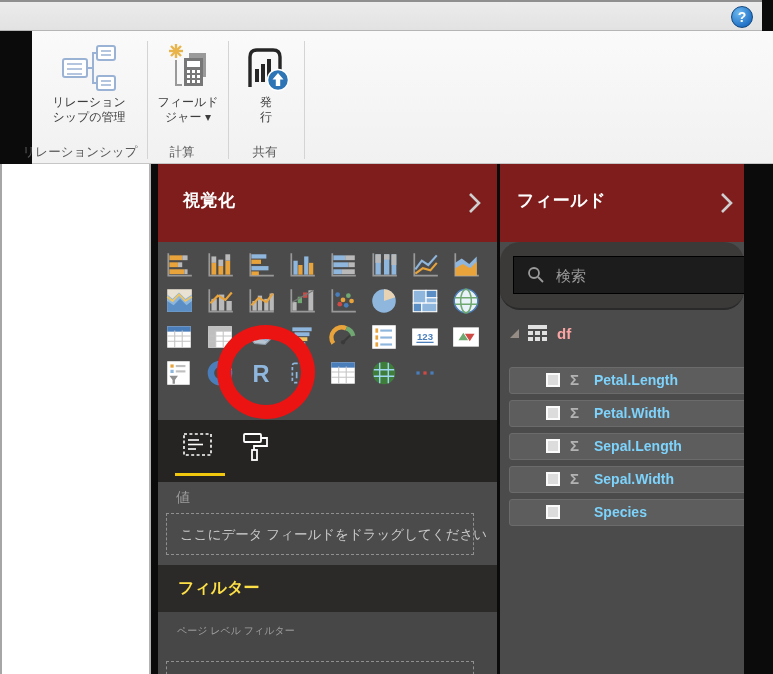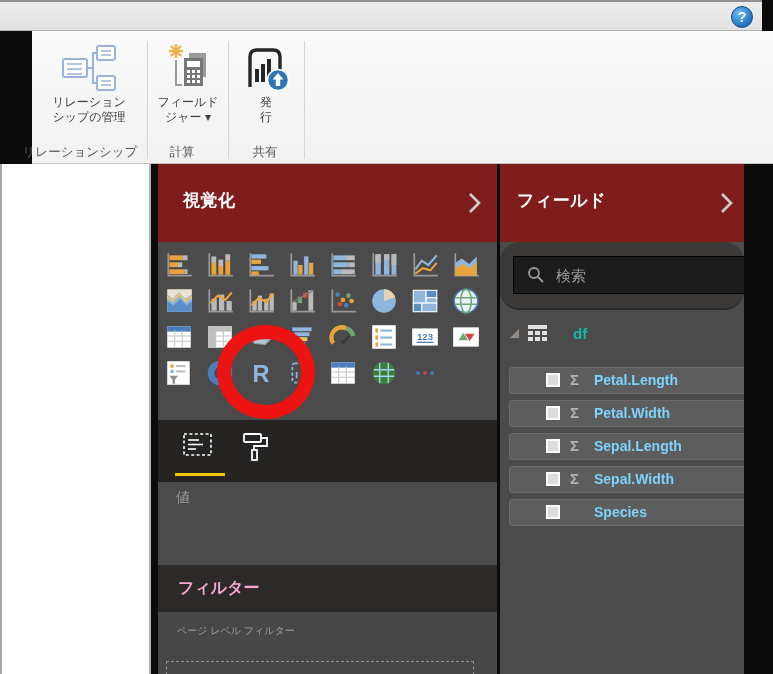--- a/index.html
+++ b/index.html
@@ -42,40 +42,40 @@
     grid-template-columns:repeat(8,30px);grid-auto-rows:30px;column-gap:11px;row-gap:6px;}
   .vis-icon{width:30px;height:30px;cursor:pointer;}
   #viz-tabbar{position:absolute;left:0;top:256px;width:100%;height:62px;background:#252423;}
   .viz-tab{position:absolute;top:11px;cursor:pointer;}
   #tab-underline{position:absolute;left:17px;top:53px;width:50px;height:3px;background:#f2c80f;}
   #values-section{position:absolute;left:0;top:318px;width:100%;height:83px;}
   #values-label{position:absolute;left:18px;top:7px;font-size:14px;color:#9e9e9e;}
   #drop-zone{left:8px;top:31px;width:308px;height:42px;}
   #drop-zone span{position:absolute;left:13px;top:12px;font-size:13.5px;color:#c9c9c9;white-space:nowrap;}
   #filter-header{position:absolute;left:0;top:401px;width:100%;height:47px;background:#2b2a29;}
-  #filter-title{position:absolute;left:20px;top:13px;color:#f9a8d4;font-size:16px;font-weight:600;}
+  #filter-title{position:absolute;left:20px;top:13px;color:#fde047;font-size:16px;font-weight:600;}
   #filter-body{position:absolute;left:0;top:448px;width:100%;height:62px;background:#474747;}
   #page-filter-label{position:absolute;left:19px;top:12px;font-size:10px;color:#9e9e9e;}
   #page-filter-drop{left:8px;top:49px;width:308px;height:30px;}
 
   
   #fields-panel{left:500px;width:244px;}
   #search-strip{position:absolute;left:0;top:78px;width:100%;height:68px;background:#3b3a39;
     border-bottom:2px solid #2a2a2a;border-radius:20px;}
   #search-box{position:absolute;left:13px;top:14px;width:234px;height:38px;background:#1c1c1c;
     border:1px solid #000;}
   #search-box svg{position:absolute;left:13px;top:9px;}
   #search-input{position:absolute;left:40px;top:0;width:190px;height:36px;background:transparent;
     border:none;outline:none;color:#ccc;font-size:15px;}
   #search-input::placeholder{color:#9a9a9a;}
   #field-list{position:absolute;left:0;top:146px;width:100%;height:364px;}
   #table-row{position:absolute;left:0;top:12px;width:100%;height:26px;cursor:pointer;}
   #table-row .tri{position:absolute;left:9px;top:6px;}
   #table-row .grid-ic{position:absolute;left:27px;top:2px;}
-  #table-name{position:absolute;left:57px;top:3px;color:#14b8a6;font-size:15px;font-weight:bold;margin-left:16px;}
+  #table-name{position:absolute;left:57px;top:3px;color:#fca5a5;font-size:15px;font-weight:bold;}
   .field-pill{position:absolute;left:9px;width:246px;height:27px;background:#5d5d5d;
     border:1px solid #6b6b6b;border-radius:3px;cursor:pointer;}
   .field-pill .cb{position:absolute;left:36px;top:5px;width:14px;height:14px;
     background:#dcdcdc;border:2px solid #fafafa;cursor:pointer;}
   .field-pill .sigma{position:absolute;left:60px;top:3px;color:#b3b3b3;font-size:15px;font-weight:bold;}
   .field-pill .fname{position:absolute;left:84px;top:4px;color:#7dd3fc;font-size:14px;font-weight:bold;}
 
   
   #annotation-circle{position:absolute;left:217px;top:325px;width:98px;height:94px;
     border:14px solid #ec1313;border-radius:50%;pointer-events:none;}
@@ -390,20 +390,23 @@
           <rect x="3" y="3" width="17" height="8" rx="1"></rect>
           <path d="M20 7 H26 V15 H13 V19"></path>
           <rect x="11" y="19" width="5" height="10"></rect>
         </g>
       </svg>
       <div id="tab-underline"></div>
     </div>
 
     <div id="values-section">
       <div id="values-label">値</div>
+      <div class="dashed-box" id="drop-zone">
+        <span>ここにデータ フィールドをドラッグしてください</span>
+      </div>
     </div>
 
     <div id="filter-header">
       <span id="filter-title">フィルター</span>
     </div>
     <div id="filter-body">
       <span id="page-filter-label">ページ レベル フィルター</span>
       <div class="dashed-box" id="page-filter-drop"></div>
     </div>
   </div>

